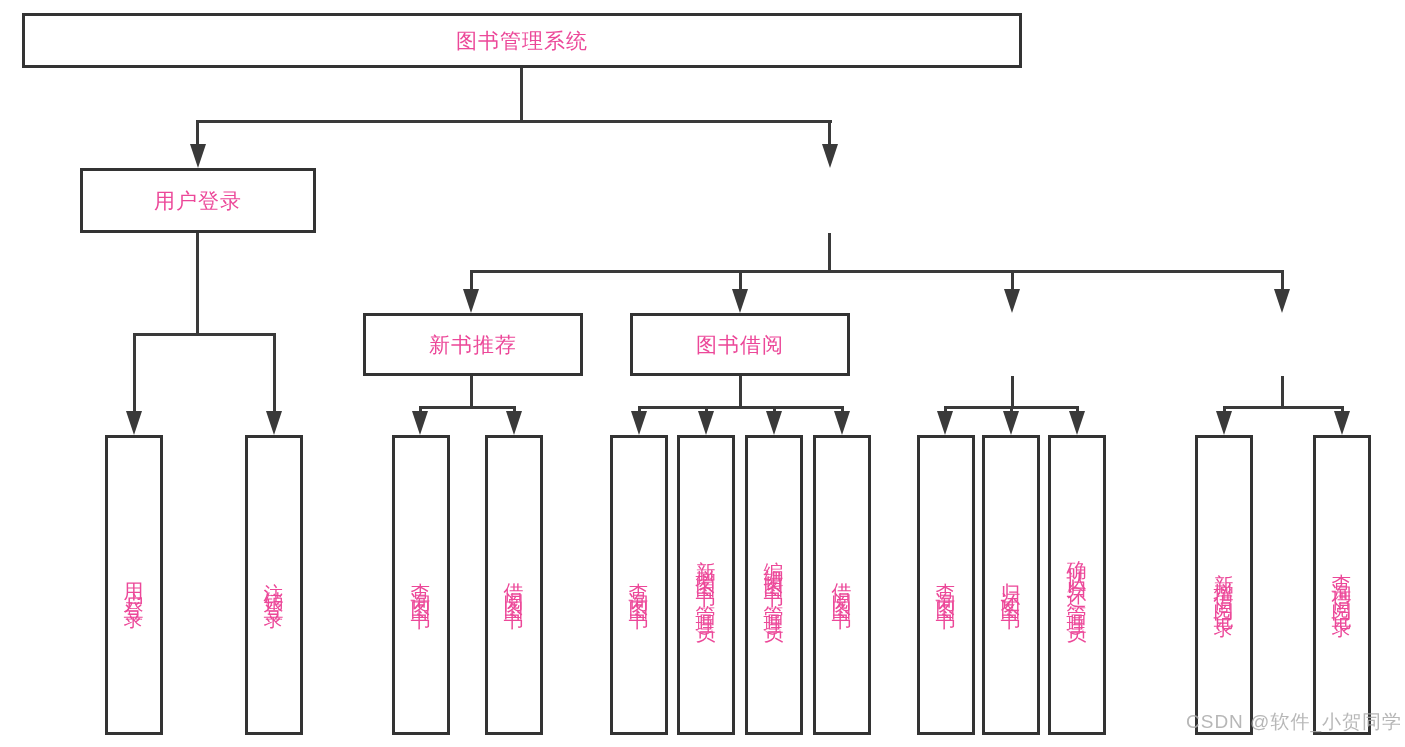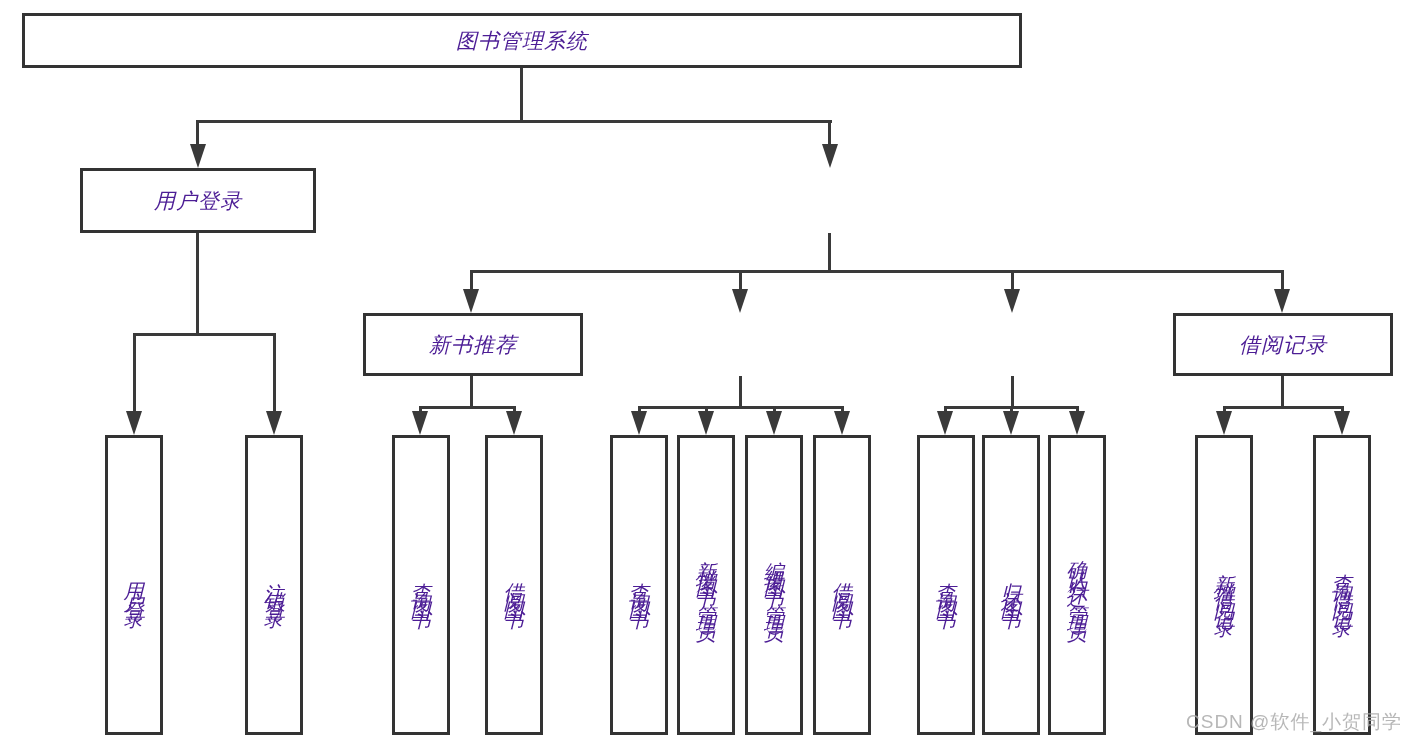--- a/index.html
+++ b/index.html
@@ -12,22 +12,21 @@
   }
   
   .node{
     position:absolute;
     box-sizing:border-box;
     border:3px solid #333333;
     background:#ffffff;
     display:flex;
     align-items:center;
     justify-content:center;
-    color:#4c1d95;
-    font-style:italic;
+    color:#ec4899;
   }
   .node.h{ font-size:21px; letter-spacing:1px; }
   .node.v{
     writing-mode:vertical-rl;
     text-orientation:mixed;
     font-size:20px;
     letter-spacing:9px;
     line-height:1;
   }
   
@@ -53,21 +52,21 @@
 </head>
 <body>
 
 <div class="canvas">
 
   <div class="node h" style="left:22px;top:13px;width:1000px;height:55px">图书管理系统</div>
 
   <div class="node h" style="left:80px;top:168px;width:236px;height:65px">用户登录</div>
 
   <div class="node h" style="left:363px;top:313px;width:220px;height:63px">新书推荐</div>
-  <div class="node h" style="left:1173px;top:313px;width:220px;height:63px">借阅记录</div>
+  <div class="node h" style="left:630px;top:313px;width:220px;height:63px">图书借阅</div>
 
   <div class="node v" style="left:105px;top:435px;width:58px;height:300px">用户登录</div>
   <div class="node v" style="left:245px;top:435px;width:58px;height:300px">注销登录</div>
 
   <div class="node v" style="left:392px;top:435px;width:58px;height:300px">查询图书</div>
   <div class="node v" style="left:485px;top:435px;width:58px;height:300px">借阅图书</div>
 
   <div class="node v" style="left:610px;top:435px;width:58px;height:300px">查询图书</div>
   <div class="node v" style="left:677px;top:435px;width:58px;height:300px">新增图书（管理员）</div>
   <div class="node v" style="left:745px;top:435px;width:58px;height:300px">编辑图书（管理员）</div>

